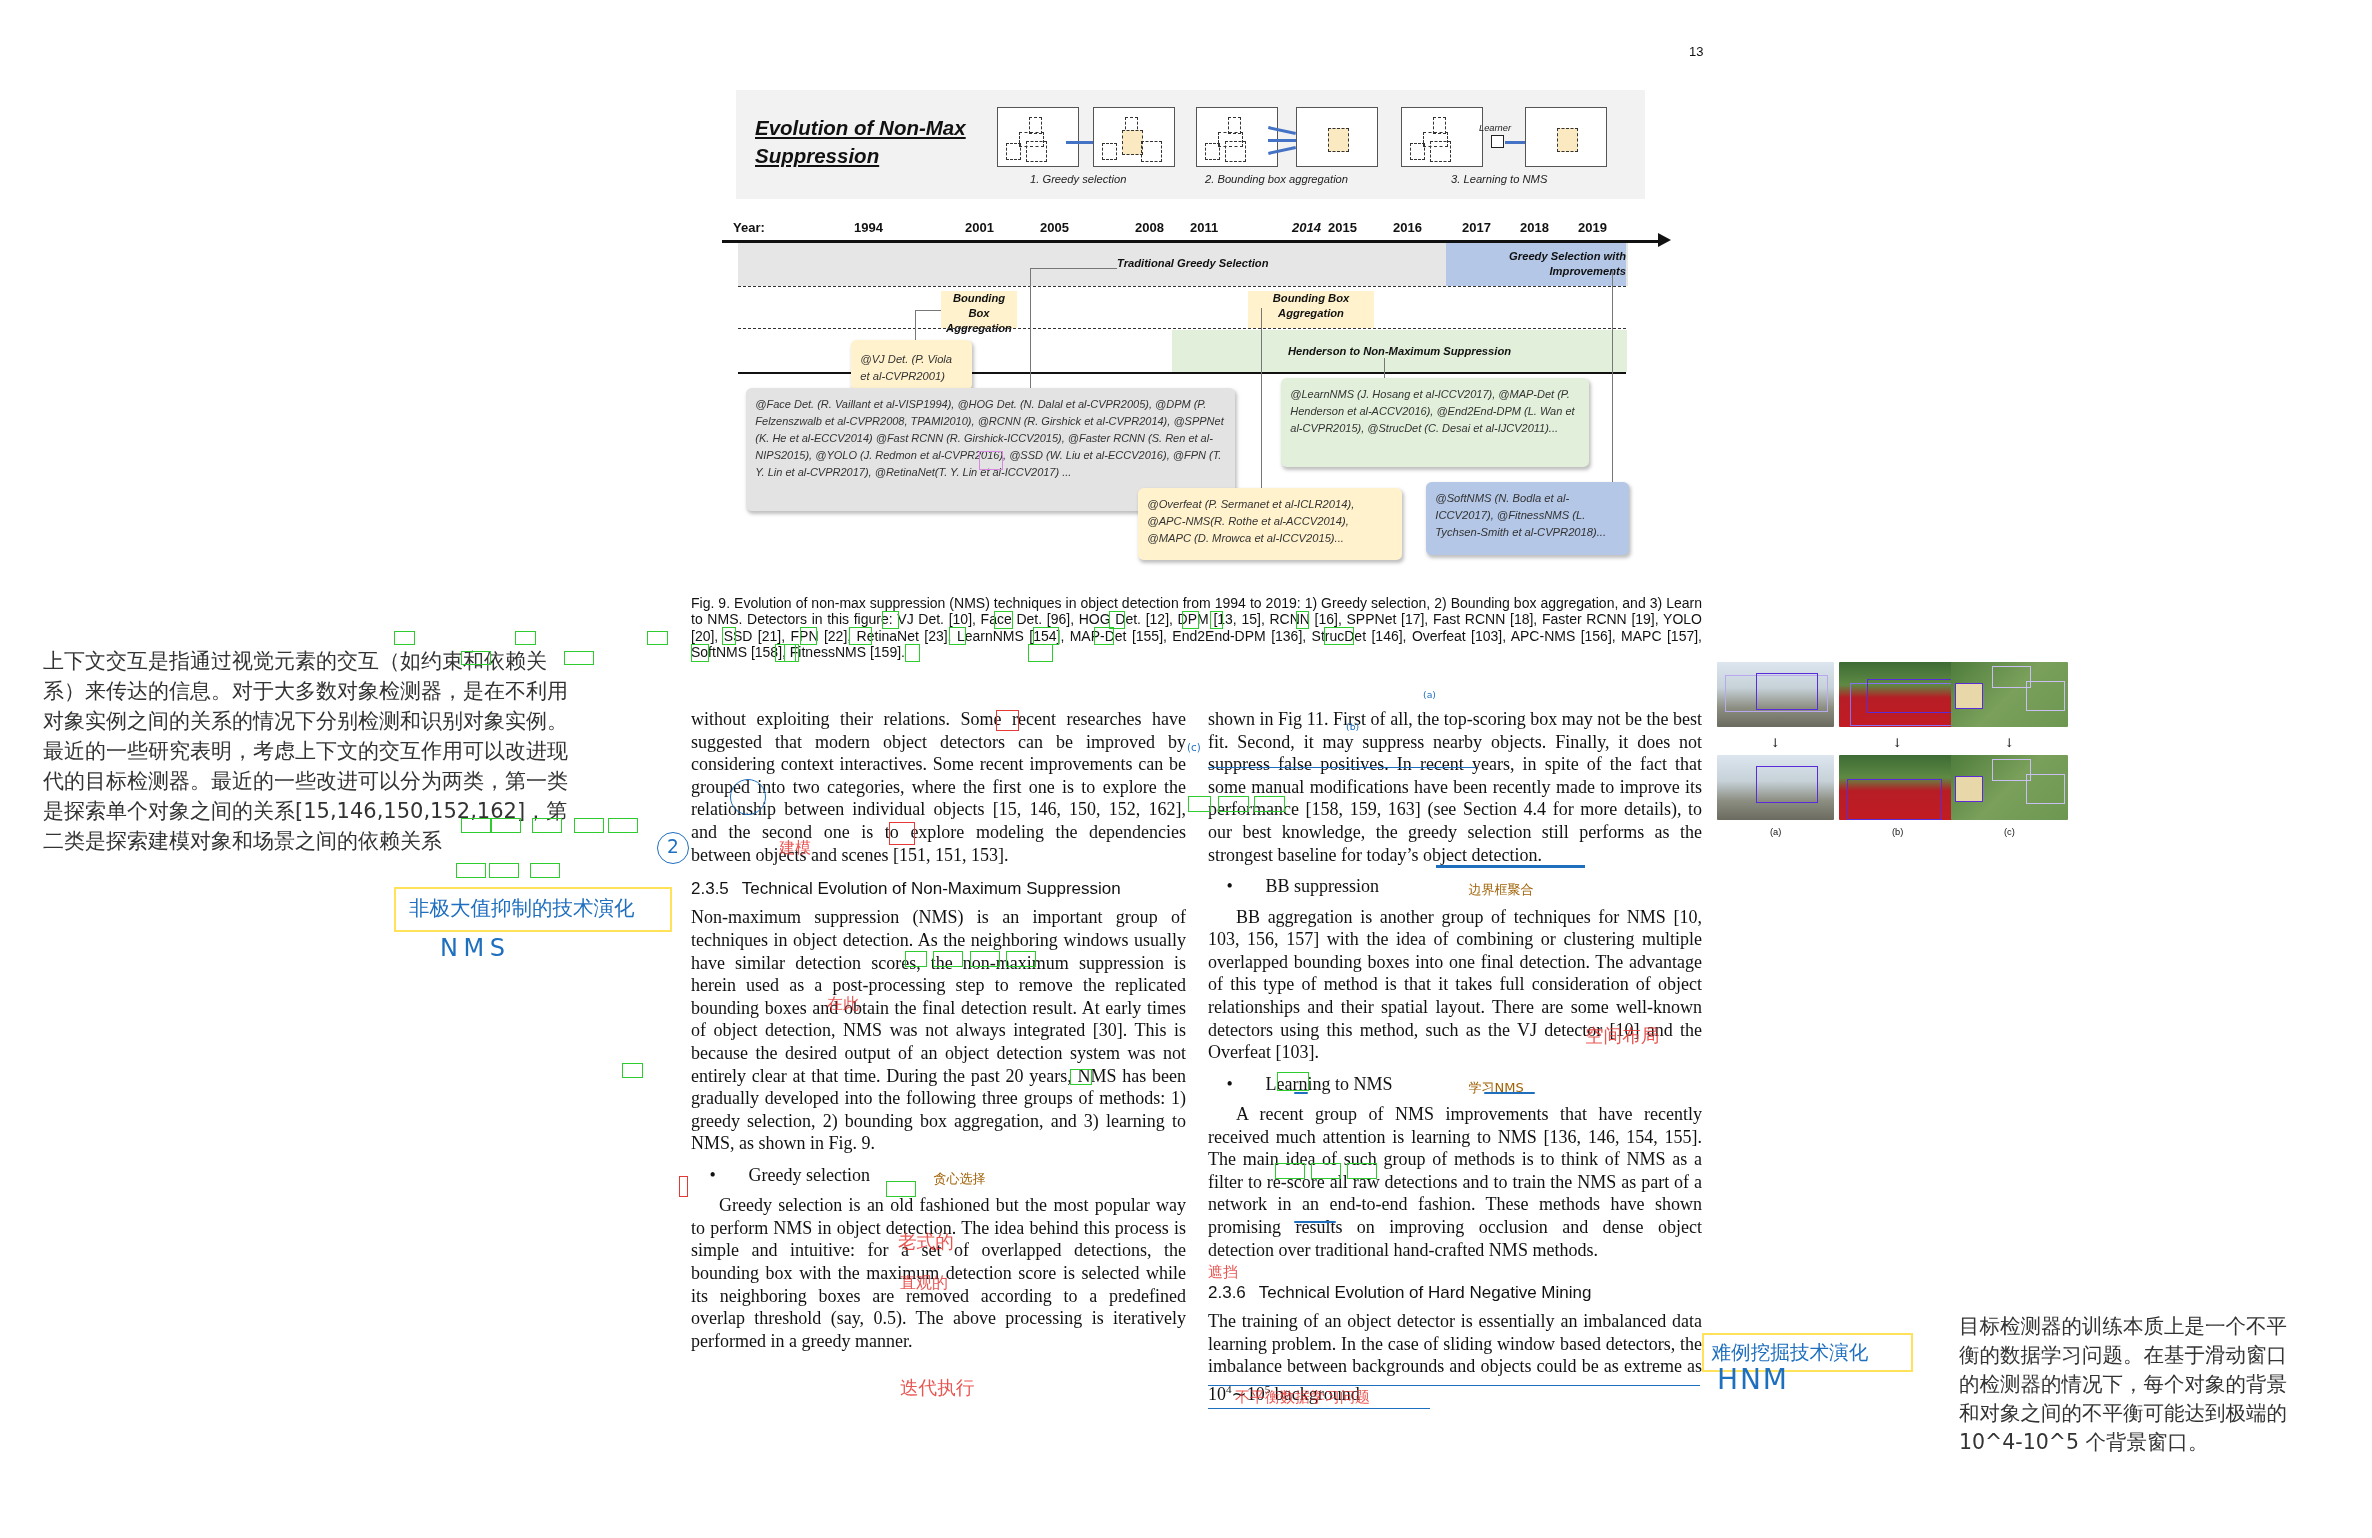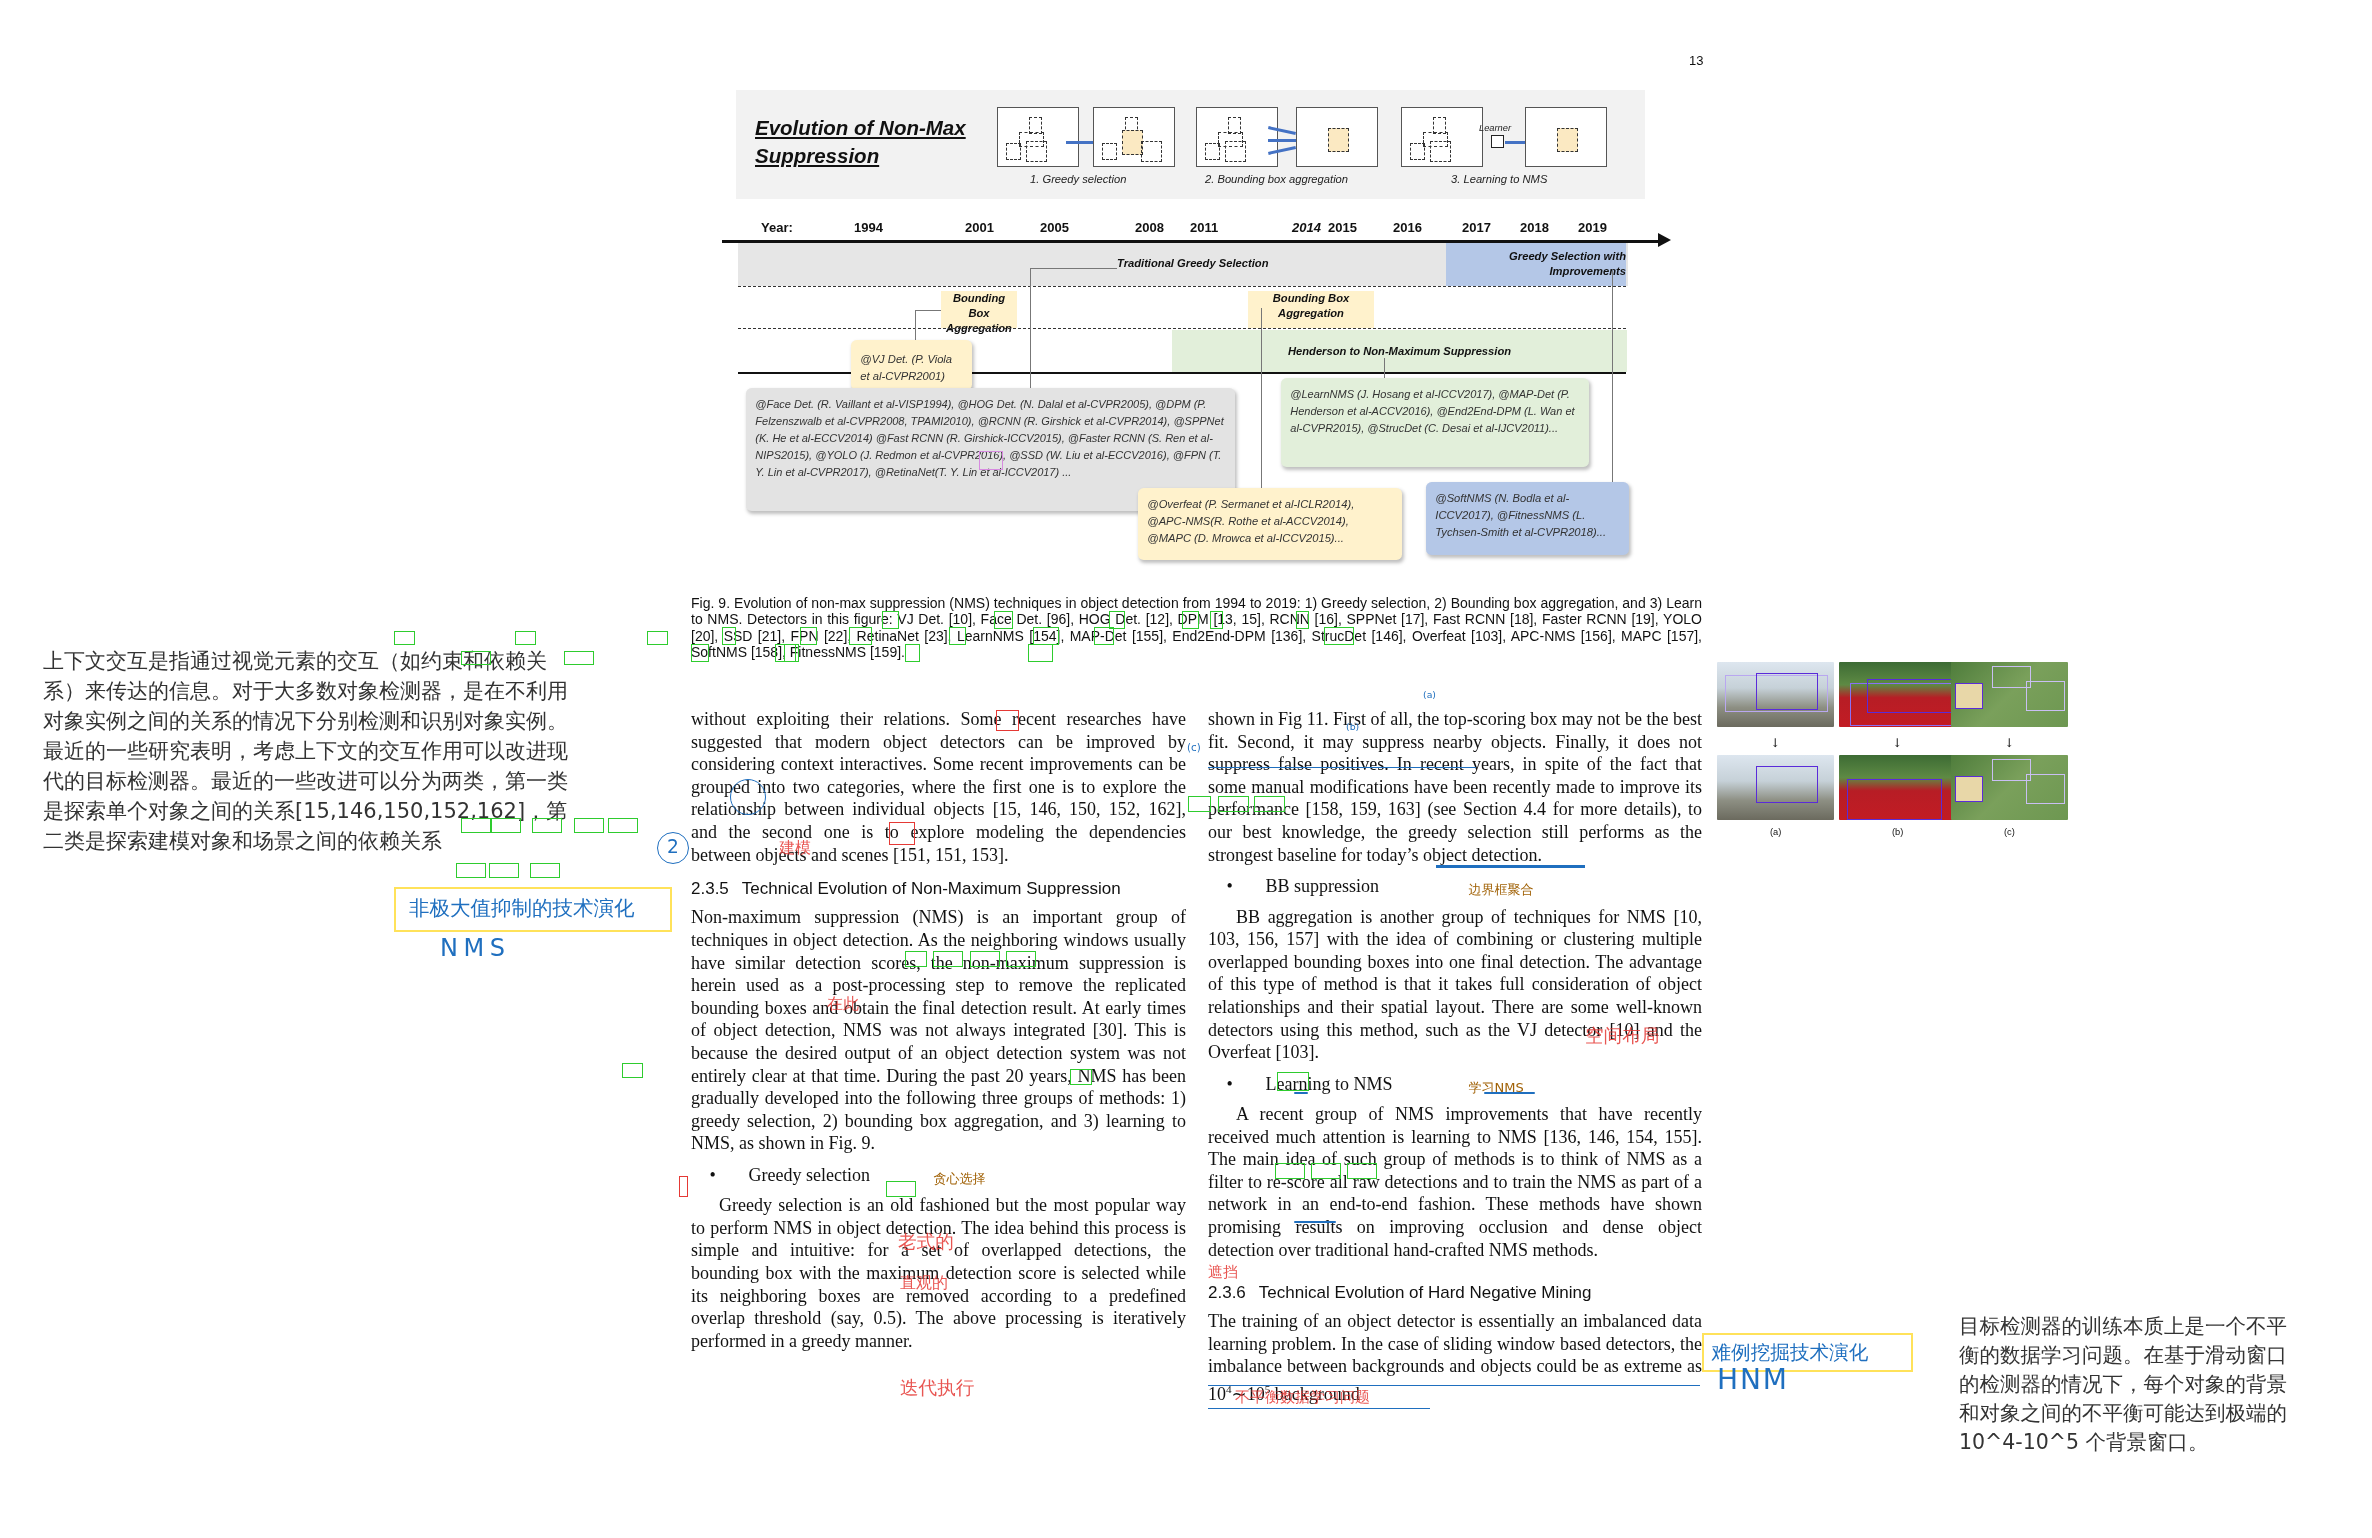--- a/index.html
+++ b/index.html
@@ -1,21 +1,21 @@
 <!DOCTYPE html>
 <html style="font-size:15px"><head>
 <meta charset="utf-8">
 <style>
   html, body { margin:0; padding:0; background:#ffffff; }
   body { width:2373px; height:1538px; position:relative; overflow:hidden; font-family:"DejaVu Serif", serif; color:#111; }
   .abs { position:absolute; }
   .sans { font-family:"Liberation Sans", "DejaVu Sans", sans-serif; }
 
   
-  #page-num { left:1689px; top:53px; font-size:13px; }
+  #page-num { left:1689px; top:44px; font-size:13px; }
 
   
   #fig-banner { left:736px; top:90px; width:909px; height:109px; background:#f2f2f2; }
   #fig-title { left:755px; top:114px; font-size:20.5px; font-weight:bold; font-style:italic; text-decoration:underline; line-height:28px; font-family:"Liberation Sans", sans-serif; }
   .mini-box { position:absolute; width:80px; height:58px; border:1.4px solid #555; background:#fff; }
   .mini-dash { position:absolute; border:1.2px dashed #333; }
   .mini-fill { position:absolute; background:#fbe9c2; border:1.2px dashed #333; }
   .mini-arrow { position:absolute; height:2.8px; background:#4472c4; }
   .mini-label { position:absolute; font-size:11.2px; font-style:italic; font-family:"Liberation Sans", sans-serif; color:#222; }
 
@@ -110,21 +110,21 @@
     <div class="mini-dash" style="left:28px;top:33px;width:18.6px;height:18.6px"></div>
   </div>
   <div class="mini-label" style="left:1479px;top:123px;font-size:9.3px">Learner</div>
   <div class="abs" style="left:1491px;top:135px;width:11.2px;height:11.2px;border:1.4px solid #222;background:#fff"></div>
   <div class="mini-arrow" style="left:1505px;top:141px;width:20.5px"></div>
   <div class="mini-box" style="left:1525px;top:107px;">
     <div class="mini-fill" style="left:31px;top:19.6px;width:18.6px;height:22.4px"></div>
   </div>
   <div class="mini-label" style="left:1451px;top:173px;">3. Learning to NMS</div>
 
-  <div class="year" style="left:761px;">Year:</div>
+  <div class="year" style="left:733px;">Year:</div>
   <div class="year" style="left:854px;">1994</div>
   <div class="year" style="left:965px;">2001</div>
   <div class="year" style="left:1040px;">2005</div>
   <div class="year" style="left:1115px;margin-left:20px;">2008</div>
   <div class="year" style="left:1190px;">2011</div>
   <div class="year" style="left:1292px;font-style:italic;">2014</div>
   <div class="year" style="left:1328px;">2015</div>
   <div class="year" style="left:1393px;">2016</div>
   <div class="year" style="left:1462px;">2017</div>
   <div class="year" style="left:1520px;">2018</div>

